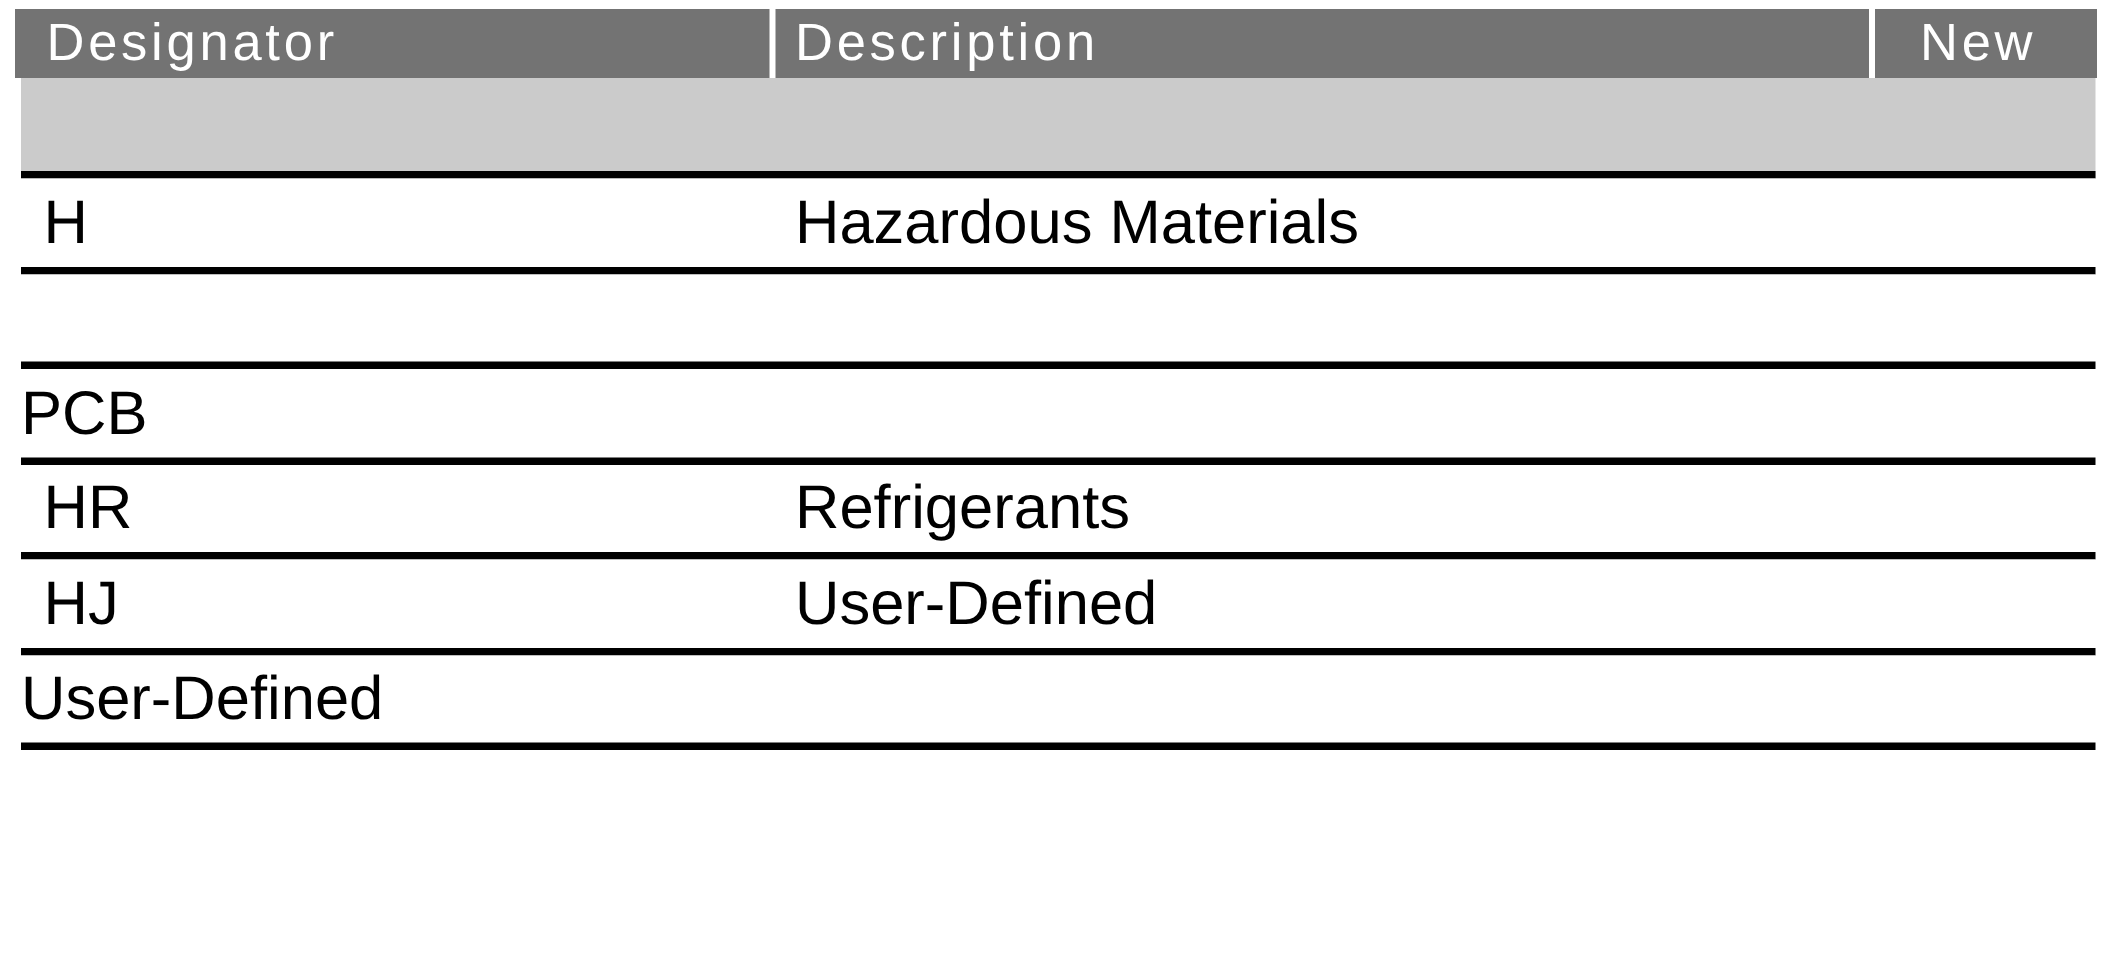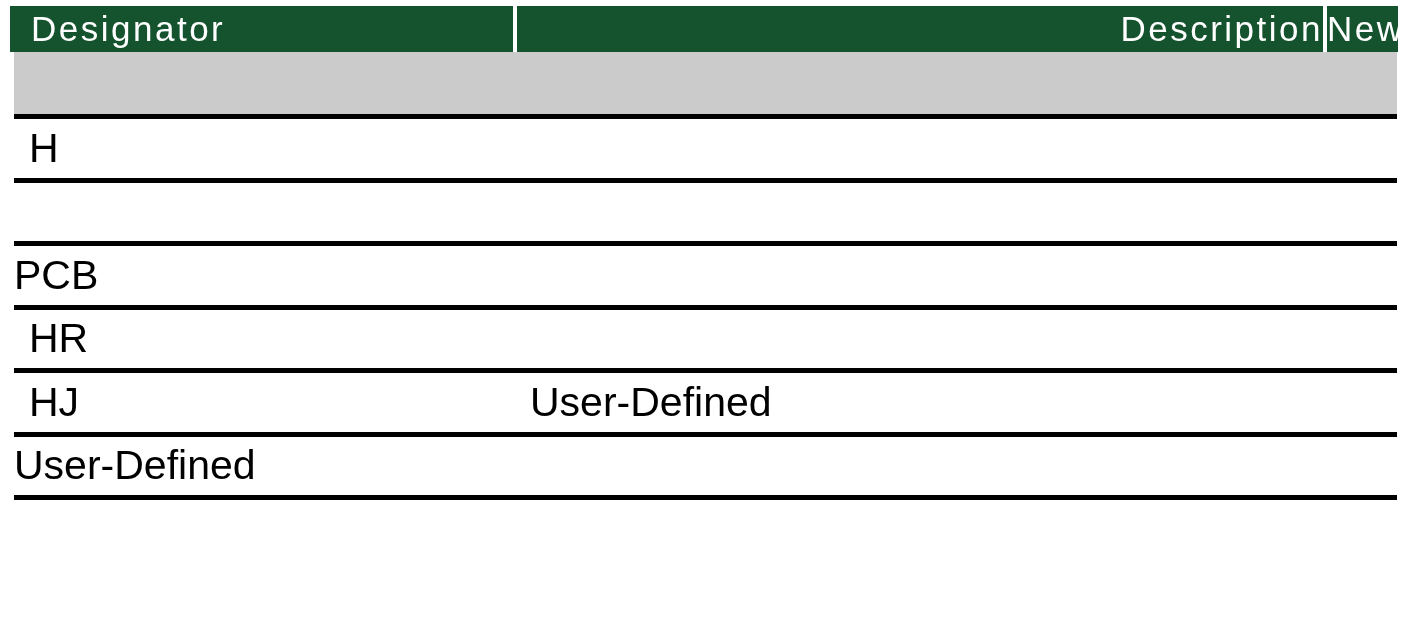--- a/index.html
+++ b/index.html
@@ -16,32 +16,32 @@
     color: #000000;
   }
 
   
   .header-bar {
     position: absolute;
     left: 10px;
     top: 6px;
     width: 1388px;
     height: 46px;
-    background: #14532d;
+    background: #737373;
     color: #ffffff;
     display: flex;
     align-items: center;
     font-size: 35px;
     letter-spacing: 2.5px;
     white-space: nowrap;
   }
   .hcell { box-sizing: border-box; overflow: hidden; }
   .hcell.designator { width: 503px; padding-left: 21px; }
-  .hcell.description { width: 806px; padding-left: 13px; text-align: right; }
-  .hcell.new { flex: 1; }
+  .hcell.description { width: 729px; padding-left: 13px; }
+  .hcell.new { flex: 1; padding-left: 30px; }
   .vdiv {
     width: 4px;
     align-self: stretch;
     background: #ffffff;
   }
 
   
   .tbody {
     position: absolute;
     left: 14px;
@@ -79,36 +79,38 @@
 </div>
 
 <div class="tbody">
 
   <div class="sel-row">
     <span></span>
   </div>
 
   <div class="trow">
     <div class="cell desig">H</div>
+    <div class="cell desc">Hazardous Materials</div>
     <div class="cell new"></div>
   </div>
 
 
 
   <div class="trow">
     <div class="cell new"></div>
   </div>
 
   <div class="trow">
     <div class="cell desc">PCB</div>
     <div class="cell new"></div>
   </div>
 
   <div class="trow">
     <div class="cell desig">HR</div>
+    <div class="cell desc">Refrigerants</div>
     <div class="cell new"></div>
   </div>
 
   <div class="trow">
     <div class="cell desig">HJ</div>
     <div class="cell desc">User-Defined</div>
     <div class="cell new"></div>
   </div>
 
   <div class="trow">

